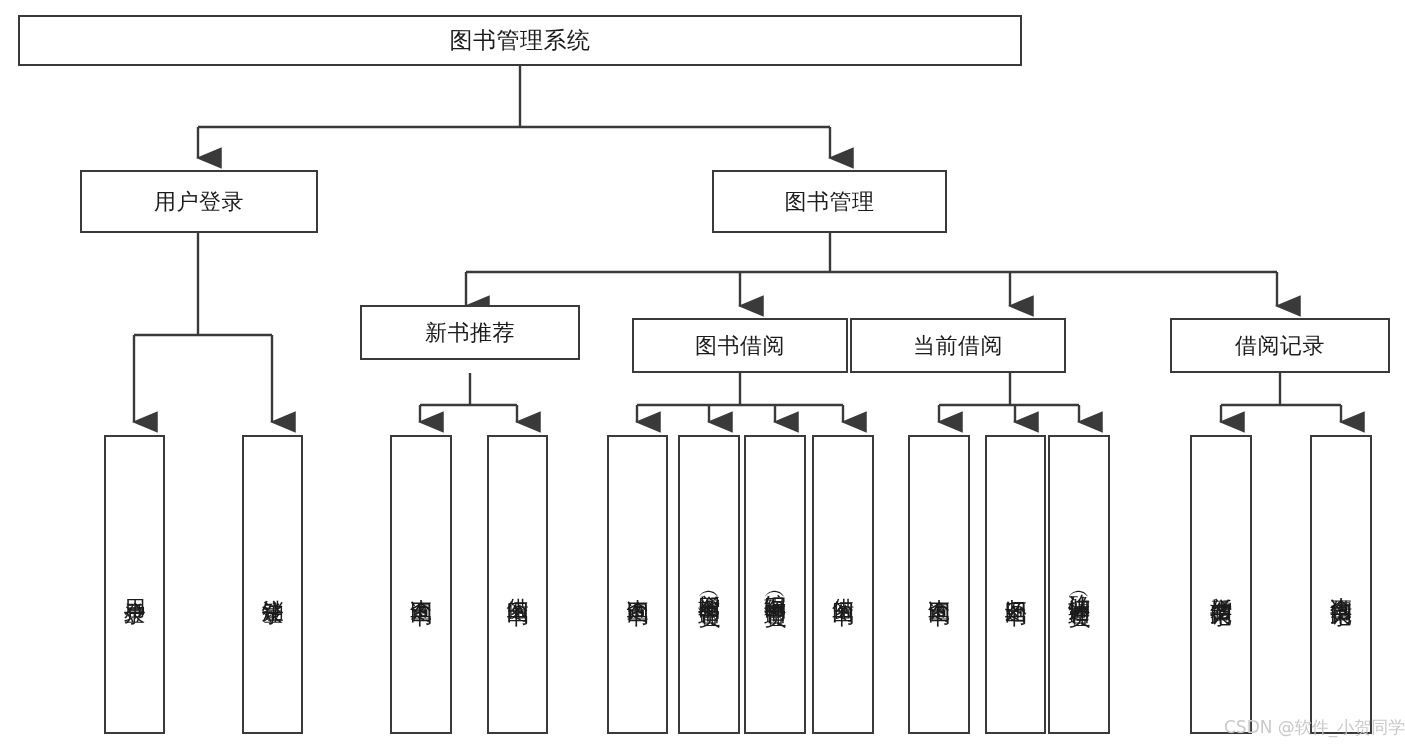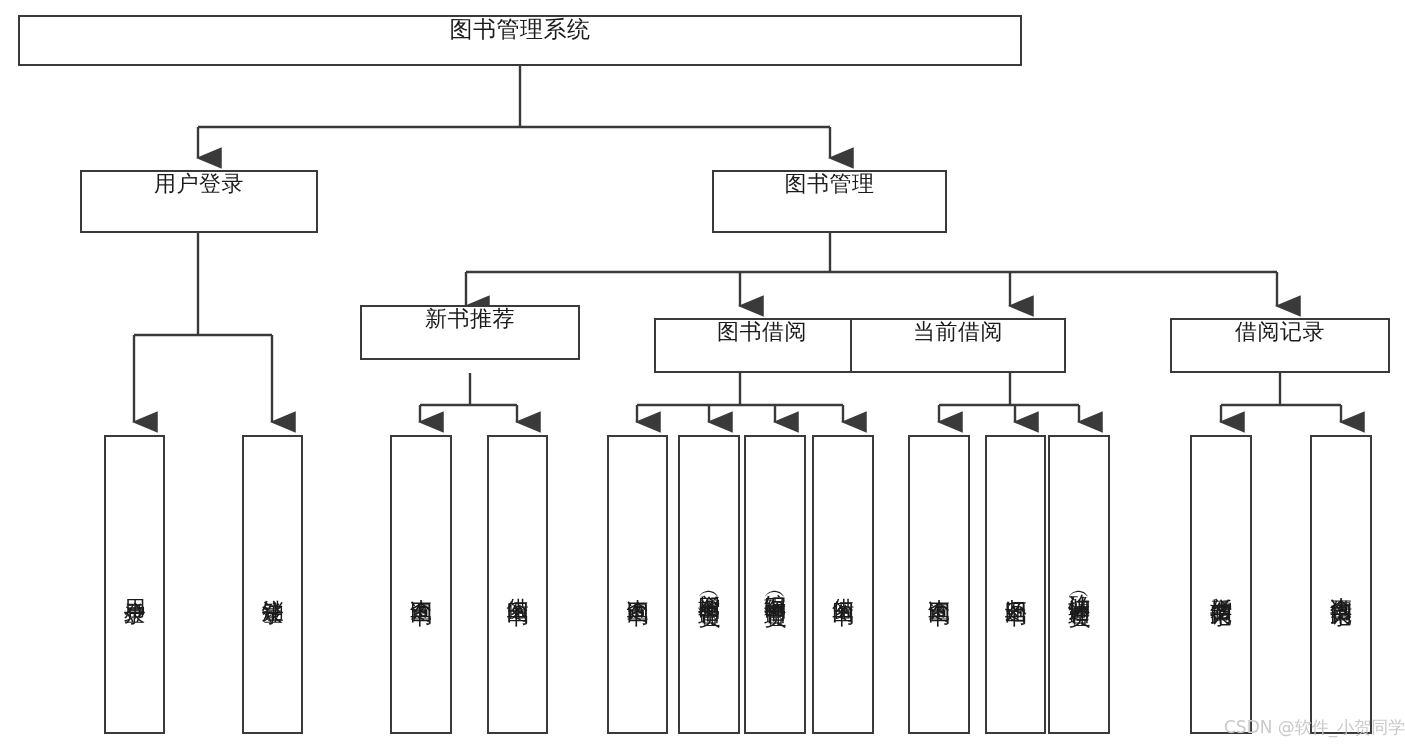--- a/index.html
+++ b/index.html
@@ -25,20 +25,21 @@
     width: 1405px;
     height: 747px;
     pointer-events: none;
   }
   .node {
     position: absolute;
     box-sizing: border-box;
     border: 2px solid #3a3a3a;
     background: #ffffff;
     display: flex;
+    align-items: center;
     justify-content: center;
     color: #1b1b1b;
   }
   .node .lbl {
     display: block;
     text-align: center;
     line-height: 1.05;
     letter-spacing: 0.5px;
   }
   
@@ -137,21 +138,21 @@
   </div>
 
   <div class="node horiz" style="left:712px; top:170px; width:235px; height:63px;">
     <span class="lbl">图书管理</span>
   </div>
 
   <div class="node horiz" style="left:360px; top:305px; width:220px; height:55px;">
     <span class="lbl">新书推荐</span>
   </div>
 
-  <div class="node horiz" style="left:632px; top:318px; width:216px; height:55px;margin-left:22px;">
+  <div class="node horiz" style="left:632px; top:318px; width:216px; height:55px;">
     <span class="lbl">图书借阅</span>
   </div>
 
   <div class="node horiz" style="left:850px; top:318px; width:216px; height:55px;">
     <span class="lbl">当前借阅</span>
   </div>
 
   <div class="node horiz" style="left:1170px; top:318px; width:220px; height:55px;">
     <span class="lbl">借阅记录</span>
   </div>

